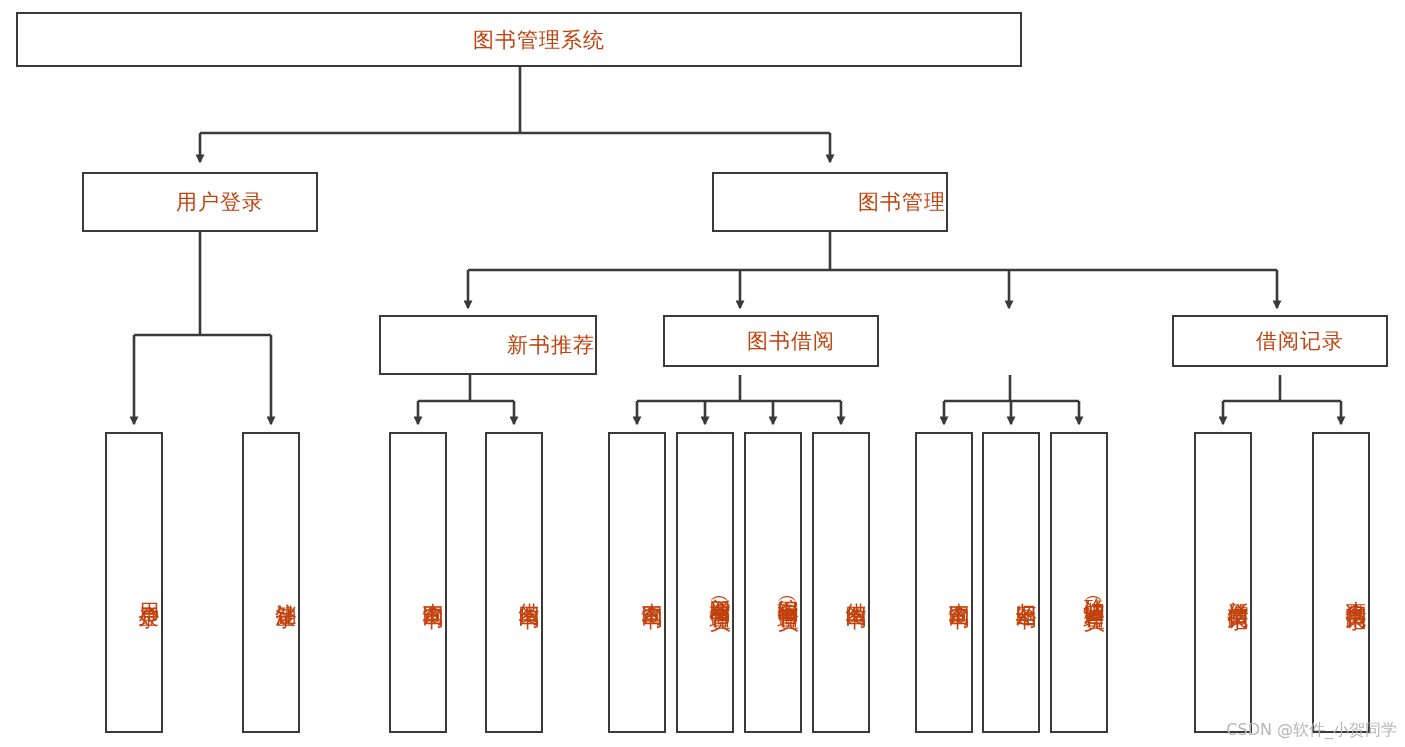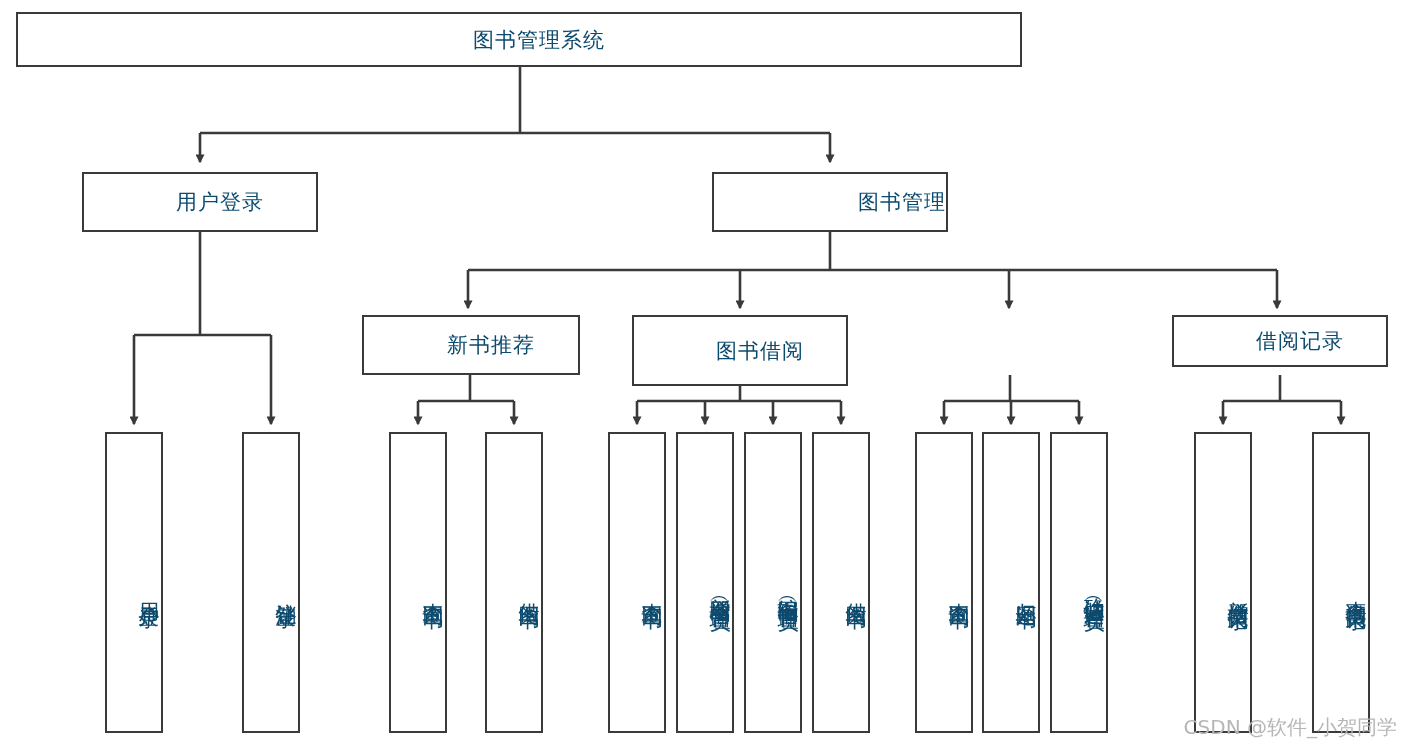--- a/index.html
+++ b/index.html
@@ -26,21 +26,21 @@
     height: 747px;
   }
   .node {
     position: absolute;
     box-sizing: border-box;
     border: 2px solid #3a3a3a;
     background: #ffffff;
     display: flex;
     align-items: center;
     justify-content: center;
-    color: #0c4a6e;
+    color: #c2410c;
     font-family: "DejaVu Sans", "Liberation Sans", sans-serif;
     padding-left: 40px;
   }
   .node-h {
     font-size: 21px;
     letter-spacing: 1px;
     white-space: nowrap;
   }
   .node-v {
     writing-mode: vertical-rl;
@@ -54,21 +54,21 @@
     text-align: left;
   }
   .node-v > span {
     writing-mode: vertical-rl;
     text-orientation: upright;
   }
   #watermark {
     position: absolute;
     right: 8px;
     bottom: 6px;
-    font-size: 20px;
+    font-size: 16px;
     color: #b6b6b6;
     font-family: "DejaVu Sans", "Liberation Sans", sans-serif;
     white-space: nowrap;
     pointer-events: none;
   }
 </style>
 </head>
 <body>
 
 <div id="diagram-root">
@@ -127,24 +127,24 @@
     <span>图书管理系统</span>
   </div>
 
   <div class="node node-h" style="left:82px; top:172px; width:236px; height:60px;">
     <span>用户登录</span>
   </div>
   <div class="node node-h" style="left:712px; top:172px; width:236px; height:60px;justify-content:flex-end;">
     <span>图书管理</span>
   </div>
 
-  <div class="node node-h" style="left:362px; top:315px; width:218px; height:60px;">
+  <div class="node node-h" style="left:379px; top:315px; width:218px; height:60px;justify-content:flex-end;">
     <span>新书推荐</span>
   </div>
-  <div class="node node-h" style="left:632px; top:315px; width:216px; height:71px;">
+  <div class="node node-h" style="left:663px; top:315px; width:216px; height:52px;">
     <span>图书借阅</span>
   </div>
   <div class="node node-h" style="left:1172px; top:315px; width:216px; height:52px;">
     <span>借阅记录</span>
   </div>
 
   <div class="node node-v" style="left:105px; top:432px; width:58px; height:301px;">
     <span>用户登录</span>
   </div>
   <div class="node node-v" style="left:242px; top:432px; width:58px; height:301px;">

